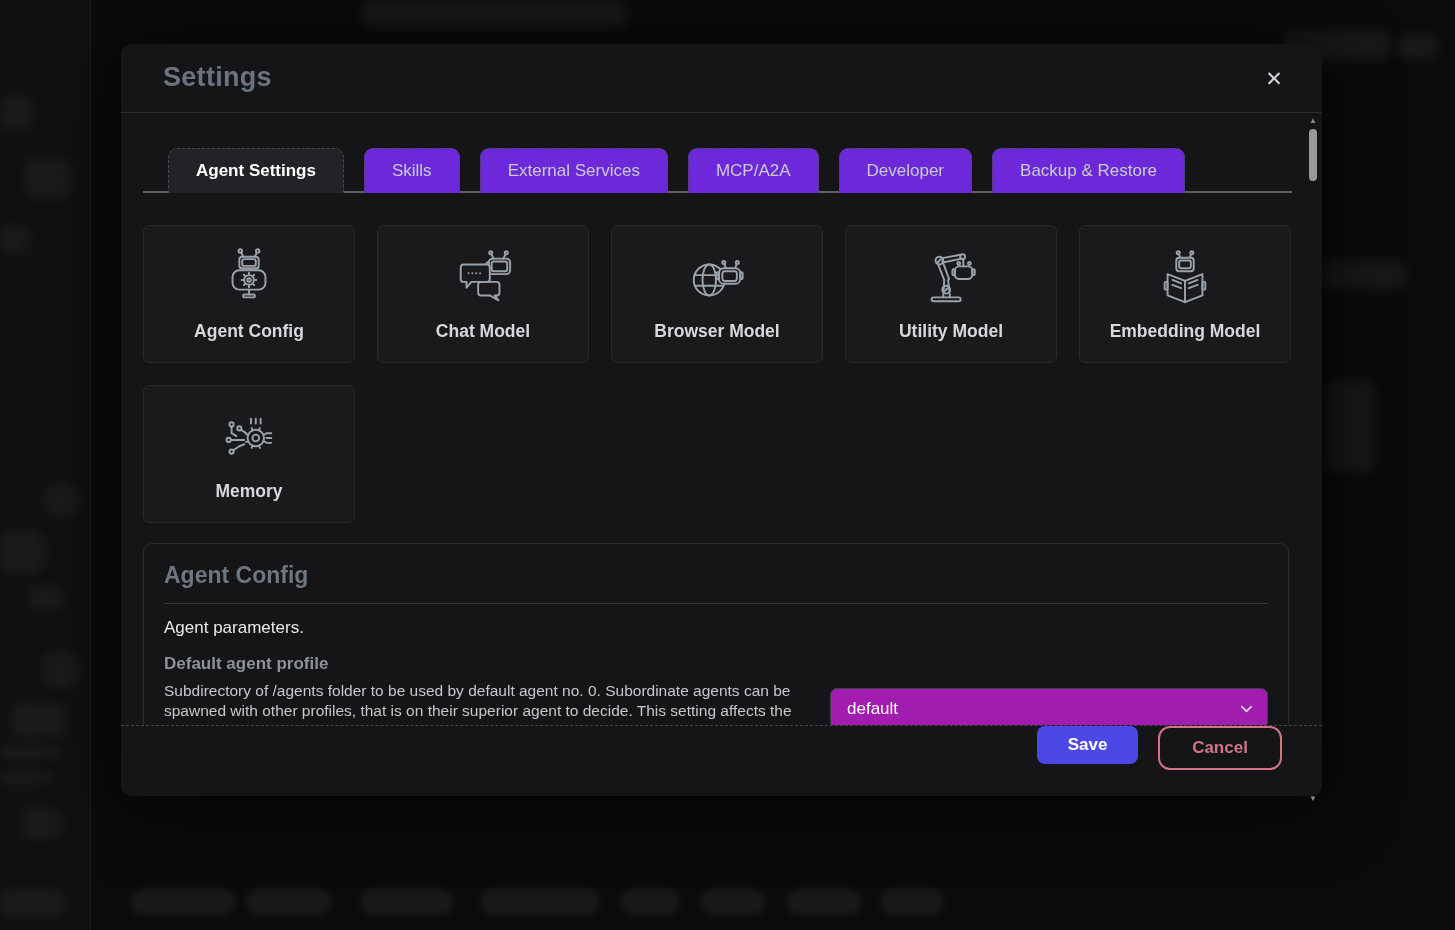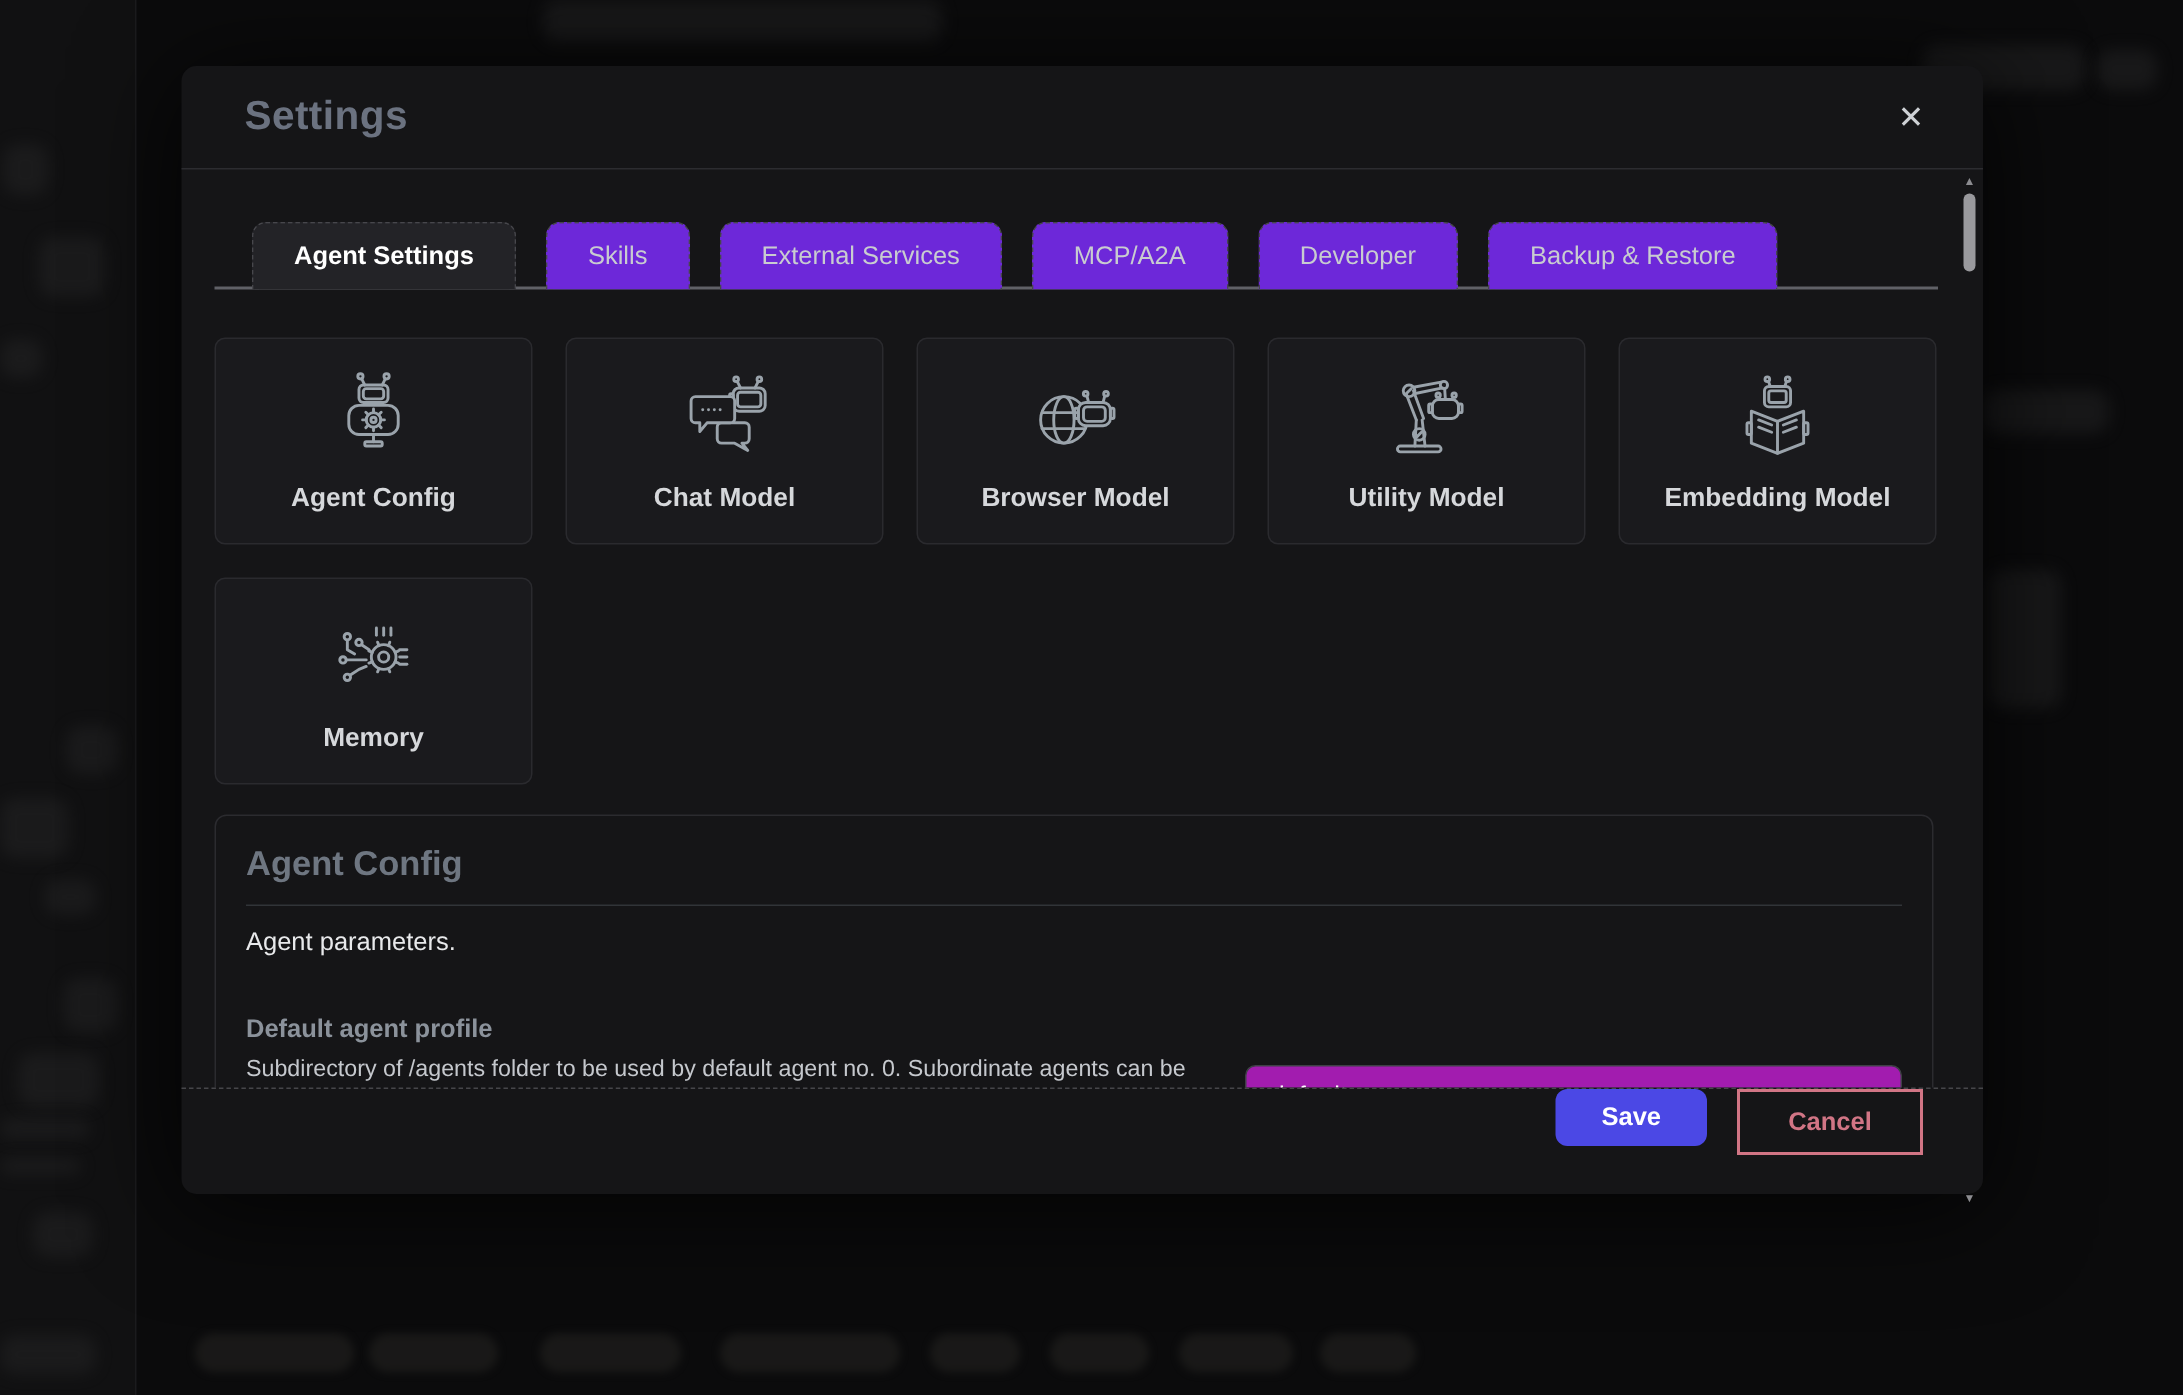--- a/index.html
+++ b/index.html
@@ -36,36 +36,36 @@
     display:flex;flex-direction:column;align-items:center;justify-content:center;gap:12px;cursor:pointer;}
   .card svg{width:78px;height:62px;display:block;}
   .card-label{font-size:17.5px;font-weight:bold;color:#d6d8db;}
 
   
   .section{position:absolute;top:430px;left:22px;width:1146px;height:340px;background:#151517;
     border:1px solid #2b2b2f;border-radius:8px;padding:16px 20px;}
   .section-title{font-size:23px;font-weight:bold;color:#6e7681;line-height:30px;margin:0;}
   .section-divider{height:1px;background:#313438;margin-top:13px;}
   .section-subtitle{font-size:17px;color:#e8e9eb;margin-top:14px;}
-  .field-row{display:flex;justify-content:space-between;margin-top:38px;}
+  .field-row{display:flex;justify-content:space-between;margin-top:16px;}
   .field-left{width:645px;}
   .field-label{font-size:17px;font-weight:bold;color:#8b929b;margin-bottom:7px;}
   .field-desc{font-size:15.5px;line-height:20px;color:#c5c8cd;}
   .field-right{width:438px;margin-top:34px;position:relative;}
   .select{width:100%;height:41px;background:#a21caf;border:1px solid #3e4046;border-radius:7px;
     color:#ffffff;font-size:17px;font-family:inherit;padding:0 40px 0 16px;appearance:none;-webkit-appearance:none;cursor:pointer;}
   .select-chevron{position:absolute;right:14px;top:13px;pointer-events:none;color:#d2d5d8;}
 
   
   .modal-footer{position:absolute;left:0;right:0;bottom:0;height:71px;border-top:1px dashed #46464a;
     display:flex;align-items:flex-start;justify-content:flex-end;gap:20px;padding-right:40px;}
   .btn-save{width:101px;height:38px;background:#4b48e5;color:#ffffff;border:none;border-radius:8px;
     font-size:17px;font-weight:bold;font-family:inherit;cursor:pointer;}
   .btn-cancel{width:124px;height:44px;background:transparent;color:#d17585;border:2px solid #d17585;
-    border-radius:0;font-size:17px;font-weight:bold;font-family:inherit;cursor:pointer;}
+    border-radius:12px;font-size:17px;font-weight:bold;font-family:inherit;cursor:pointer;}
 
   
   .scrollbar{position:absolute;right:2px;top:71px;width:14px;height:690px;z-index:5;}
   .scroll-arrow{position:absolute;left:0;width:14px;height:12px;color:#8c8c90;font-size:8px;
     text-align:center;line-height:12px;cursor:pointer;}
   .scroll-arrow.up{top:0;}
   .scroll-arrow.down{bottom:0;}
   .scroll-thumb{position:absolute;left:3px;top:14px;width:8px;height:52px;background:#99999d;border-radius:4px;cursor:grab;}
 </style>
 </head>

